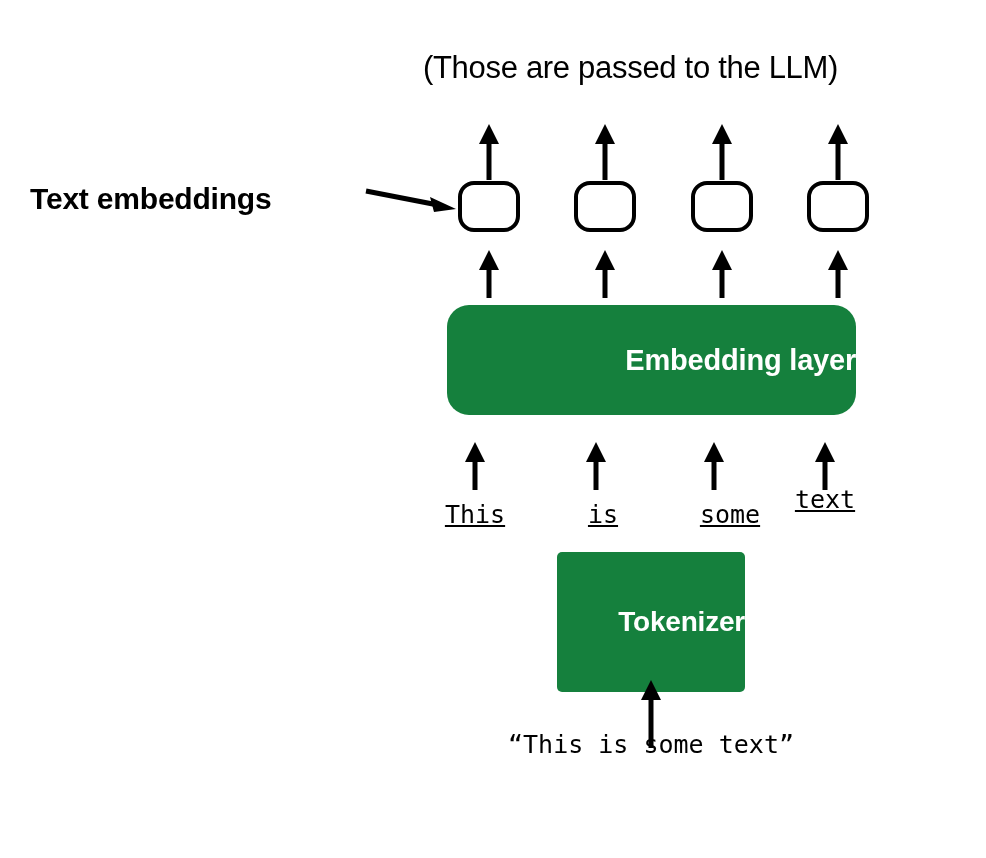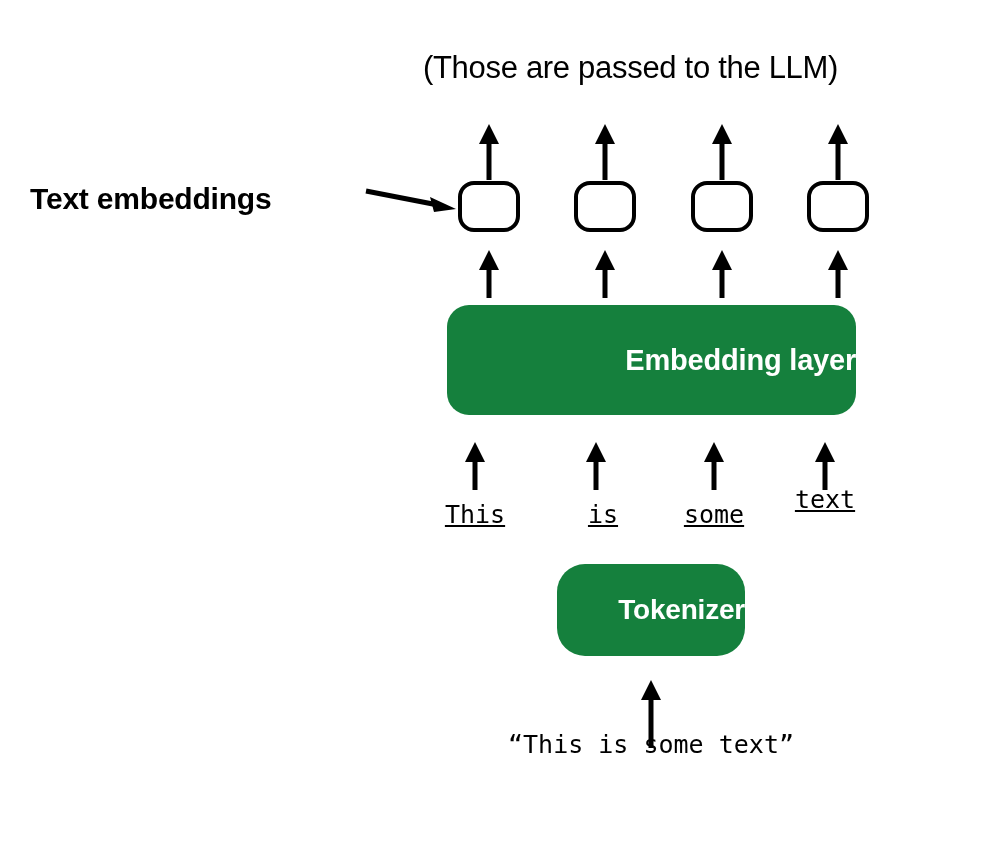--- a/index.html
+++ b/index.html
@@ -67,24 +67,23 @@
     left: 447px;
     top: 305px;
     width: 409px;
     height: 110px;
     font-size: 29px;
   }
   #tokenizer-block {
     left: 557px;
     top: 552px;
     width: 188px;
-    height: 92px;
-    border-radius: 28px;
+    height: 140px;
+    border-radius: 5px;
     font-size: 28px;
-    margin-top: 12px;
   }
 
   
   .varrow { width: 22px; }
   .varrow svg { display: block; overflow: visible; }
 
   
   .token-label {
     font-family: "DejaVu Sans Mono", "Liberation Mono", monospace;
     font-size: 25px;
@@ -202,21 +201,21 @@
   </div>
   <div class="abs varrow" style="left:814px; top:442px;">
     <svg width="22" height="48" viewBox="0 0 22 48">
       <line x1="11" y1="48" x2="11" y2="14" stroke="#000" stroke-width="5"></line>
       <polygon points="11,0 1,20 21,20" fill="#000"></polygon>
     </svg>
   </div>
 
   <div class="abs token-label" style="left:475px; top:500px;">This</div>
   <div class="abs token-label" style="left:603px; top:500px;">is</div>
-  <div class="abs token-label" style="left:714px; top:500px;">some</div>
+  <div class="abs token-label" style="left:730px; top:500px;">some</div>
   <div class="abs token-label" style="left:825px; top:485px;">text</div>
 
   <div class="abs black-block" id="tokenizer-block">
     <span>Tokenizer</span>
   </div>
 
   <div class="abs varrow" style="left:640px; top:680px;">
     <svg width="22" height="68" viewBox="0 0 22 68">
       <line x1="11" y1="68" x2="11" y2="14" stroke="#000" stroke-width="5"></line>
       <polygon points="11,0 1,20 21,20" fill="#000"></polygon>

